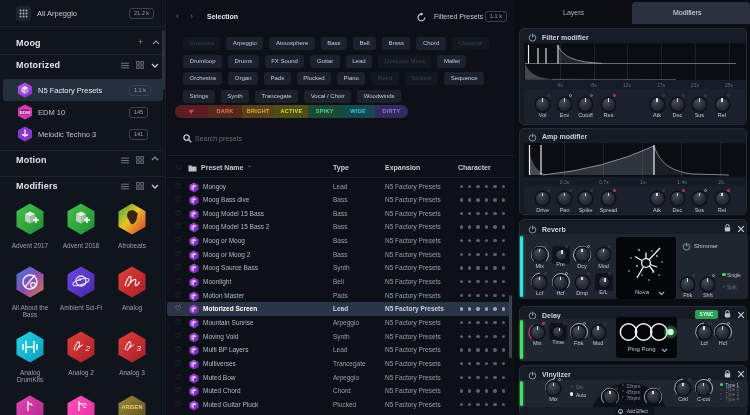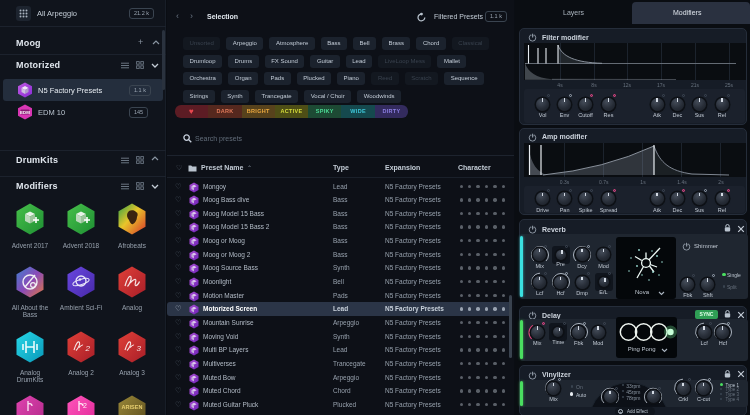--- a/index.html
+++ b/index.html
@@ -123,23 +123,31 @@
     </div>
     <div class="favrow" style="top:101px;">
       <svg class="abs" style="left:14px;top:3px;" width="16" height="16" viewBox="0 0 16 16">
           <polygon points="8,0.5 15,4.25 15,11.75 8,15.5 1,11.75 1,4.25" fill="#d836b4"></polygon>
           <rect x="3.5" y="5.5" width="9" height="5" rx="1" fill="#8a1a74"></rect>
           <text x="8" y="9.6" font-size="4.4" fill="#ffffff" text-anchor="middle" font-family="Liberation Sans" font-weight="bold">EDM</text>
         </svg>
       <div class="txt">EDM 10</div>
       <div class="badge" style="left:126px;top:6px;">145</div>
     </div>
+    <div class="favrow" style="top:123px;">
+      <svg class="abs" style="left:14px;top:3px;" width="16" height="16" viewBox="0 0 16 16">
+          <polygon points="8,0.5 15,4.25 15,11.75 8,15.5 1,11.75 1,4.25" fill="#8a35c8"></polygon>
+          <path d="M8 3.5 L8 11 M5.5 8 C5.5 10 10.5 10 10.5 8" stroke="#f0e6f8" stroke-width="1.4" fill="none"></path>
+        </svg>
+      <div class="txt">Melodic Techno 3</div>
+      <div class="badge" style="left:126px;top:6px;">141</div>
+    </div>
     <div class="sep" style="top:150px;"></div>
 
-    <div class="shead" style="top:155px;">DrumKits</div>
+    <div class="shead" style="top:155px;">Motion</div>
     <div class="abs" style="left:121px;top:157px;">
         <svg width="8" height="7" viewBox="0 0 8 7">
           <g stroke="#6a7582" stroke-width="1">
             <path d="M0 1.2 H8"></path>
             <path d="M0 3.5 H8"></path>
             <path d="M0 5.8 H8"></path>
           </g>
         </svg>
       </div>
     <div class="abs" style="left:136px;top:156px;">

